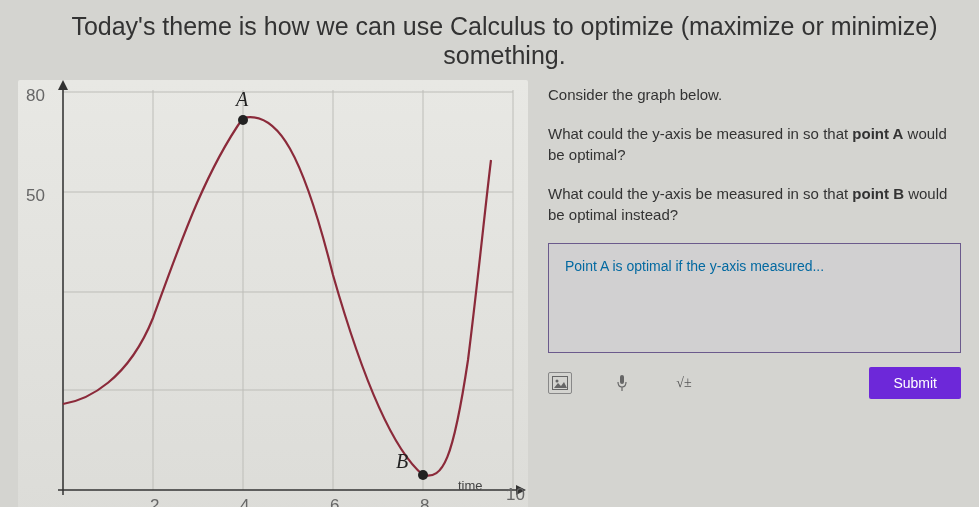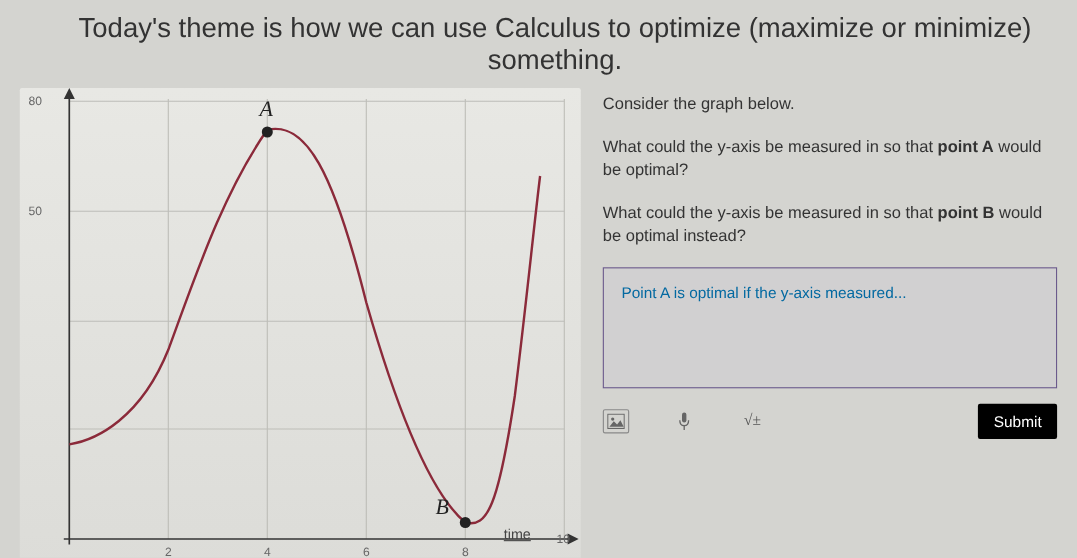--- a/index.html
+++ b/index.html
@@ -76,44 +76,43 @@
       cursor: pointer;
       color: #555;
       font-size: 14px;
     }
     .tool-btn.boxed {
       border: 1px solid #888;
       border-radius: 2px;
     }
     .submit-btn {
       margin-left: auto;
-      background: #000000;
+      background: #6d28d9;
       color: #fff;
       border: none;
-      padding: 8px 14px;
+      padding: 8px 24px;
       font-size: 14px;
       cursor: pointer;
       border-radius: 2px;
     }
     .axis-label-x {
       position: absolute;
       font-size: 13px;
       color: #444;
-      text-decoration: underline;
     }
     .point-label {
       position: absolute;
       font-size: 20px;
       font-style: italic;
       font-family: Georgia, serif;
       color: #222;
     }
     .y-tick, .x-tick {
       position: absolute;
-      font-size: 11px;
+      font-size: 17px;
       color: #666;
     }
   </style>
 </head>
 <body>
 
 <div class="container">
   <div class="title">Today's theme is how we can use Calculus to optimize (maximize or minimize) something.</div>
   <div class="content">
     <div class="chart-area">

